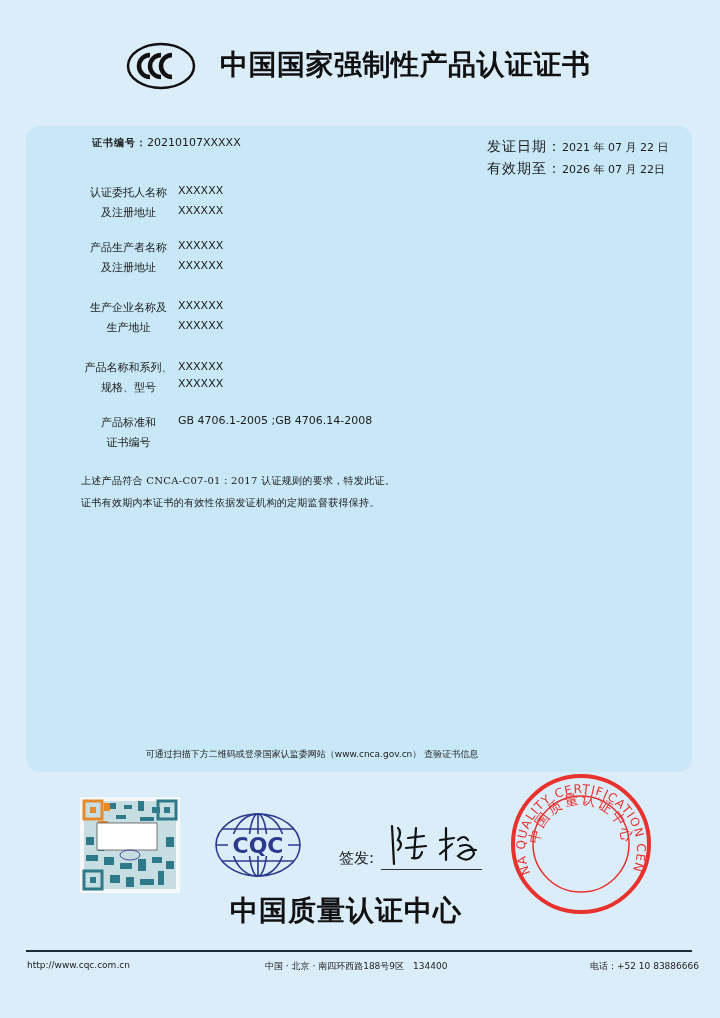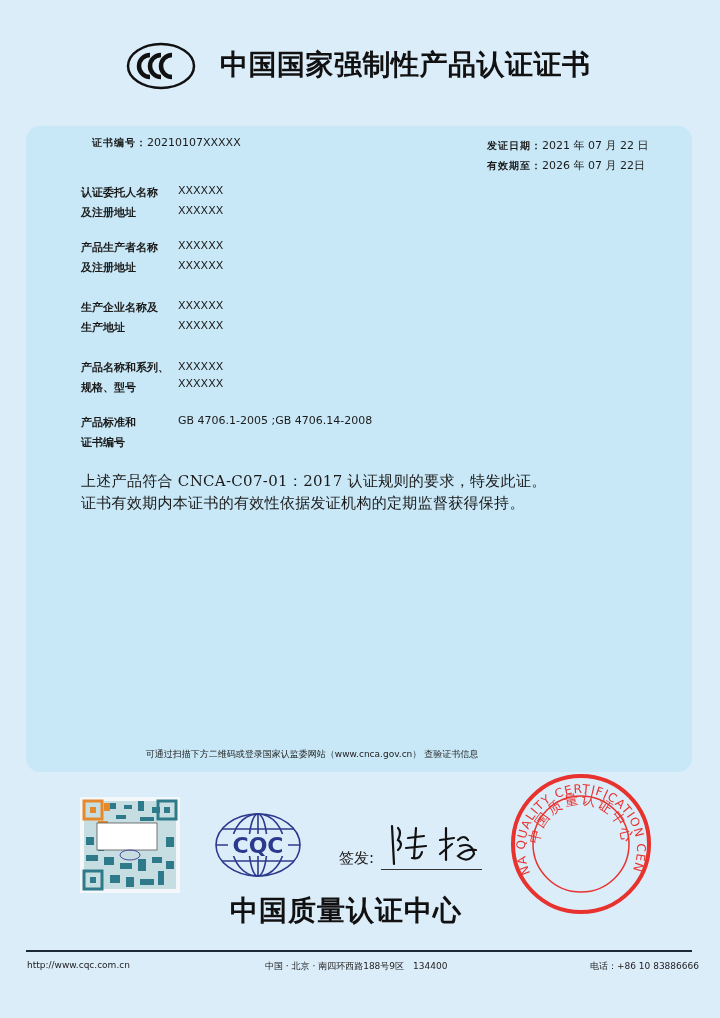--- a/index.html
+++ b/index.html
@@ -26,29 +26,29 @@
     position: absolute; left: 26px; top: 126px; width: 666px; height: 646px;
     background: #c9e8f7; border-radius: 14px;
   }
   .cert-no {
     position: absolute; left: 92px; top: 136px; font-size: 11px; white-space: nowrap;
   }
   .cert-no .lbl { font-family: "DejaVu Serif", serif; font-weight: bold; font-size: 10px; letter-spacing: 1px; text-align: right; }
   .dates {
     position: absolute; left: 487px; top: 136px; font-size: 11px; line-height: 20px; white-space: nowrap;
   }
-  .dates .lbl { font-family: "DejaVu Serif", serif; font-weight: bold; font-size: 10px; letter-spacing: 1px; }
+  .dates .lbl { font-family: "DejaVu Serif", serif; font-weight: normal; font-size: 14px; letter-spacing: 1px; }
   .field {
     position: absolute; left: 81px; font-size: 11px; line-height: 20px;
   }
-  .field .label { position: absolute; left: 0; top: 0; width: 95px; font-weight: bold; }
+  .field .label { position: absolute; left: 0; top: 0; width: 95px; font-weight: normal; text-align: center; }
   .field .value { position: absolute; left: 97px; top: -2px; width: 400px; line-height: 20px; }
   .statement {
     position: absolute; left: 81px; top: 470px; font-family: "DejaVu Serif", serif;
-    font-size: 15px; line-height: 22px; white-space: nowrap; letter-spacing: 0.3px;
+    font-size: 10px; line-height: 22px; white-space: nowrap; letter-spacing: 0.3px;
   }
   .verify-note {
     position: absolute; left: 0; width: 624px; top: 748px; text-align: center;
     font-size: 9px; color: #222;
   }
   .qr { position: absolute; left: 80px; top: 797px; width: 100px; height: 96px; }
   .cqc-logo { position: absolute; left: 214px; top: 812px; width: 88px; height: 66px; }
   .sign-label { position: absolute; left: 339px; top: 849px; font-size: 15px; color: #222; }
   .sign-line { position: absolute; left: 381px; top: 869px; width: 101px; height: 1px; background: #333; }
   .signature { position: absolute; left: 388px; top: 820px; width: 100px; height: 52px; }
@@ -217,13 +217,13 @@
     <textPath href="#outerArc" startOffset="50%" text-anchor="middle">CHINA QUALITY CERTIFICATION CENTRE</textPath>
   </text>
   <text font-family="DejaVu Serif, serif" font-size="14" fill="#e8322e" letter-spacing="2">
     <textPath href="#innerArc" startOffset="50%" text-anchor="middle">中国质量认证中心</textPath>
   </text>
 </svg>
 
 <div class="footer-line"></div>
 <div class="footer" style="left:27px">http://www.cqc.com.cn</div>
 <div class="footer" style="left:265px">中国 · 北京 · 南四环西路188号9区　134400</div>
-<div class="footer" style="left:590px">电话：+86 10 83886666</div>
+<div class="footer" style="left:590px">电话：+52 10 83886666</div>
 
 </body></html>

